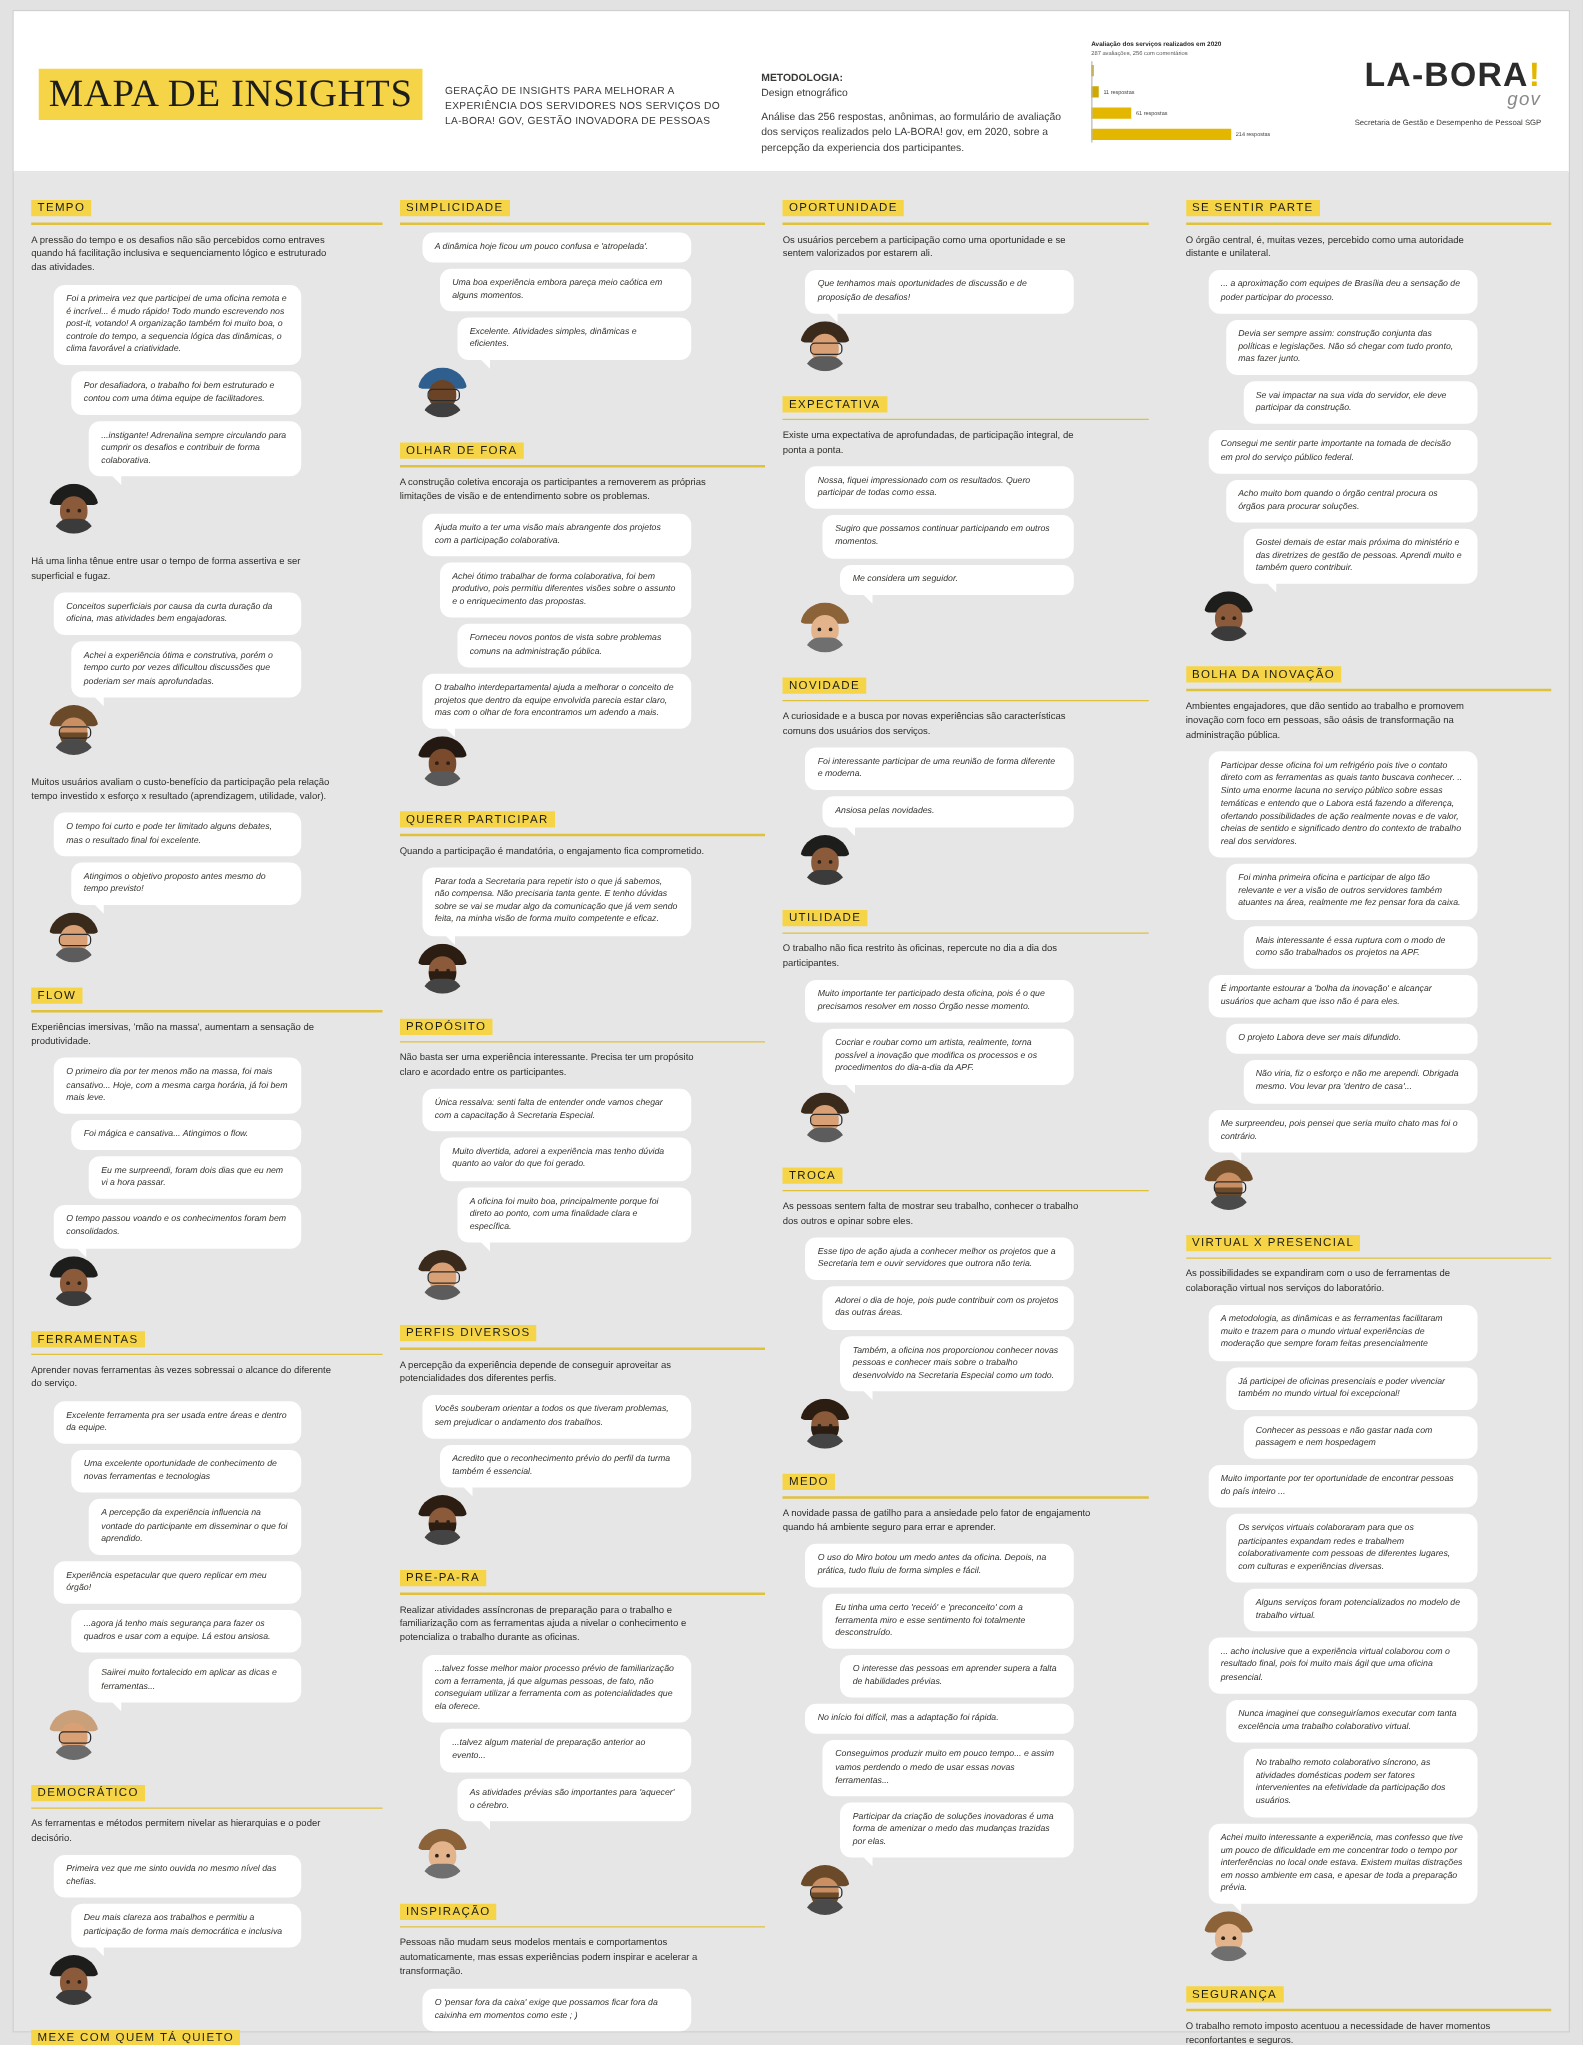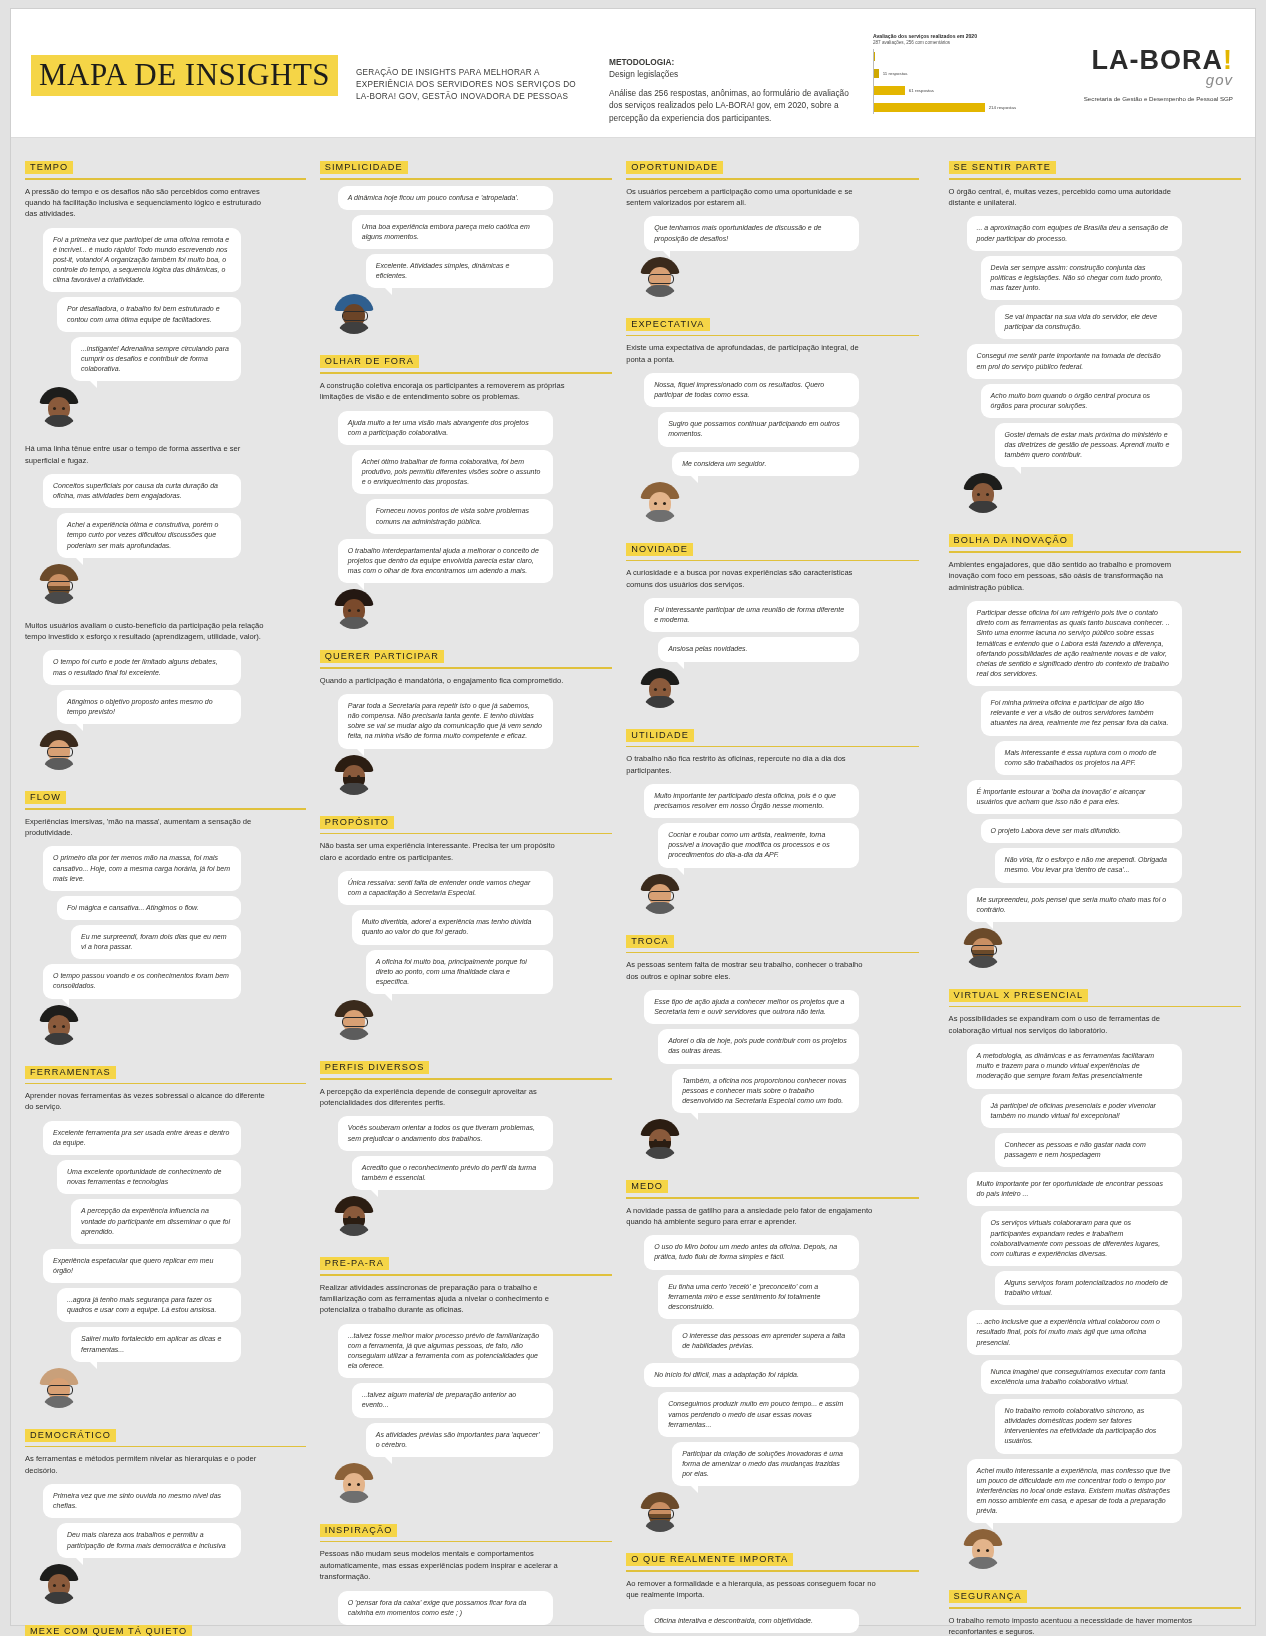--- a/index.html
+++ b/index.html
@@ -247,21 +247,21 @@
 <div class="poster">
   <div class="sheet">
 
     <div class="header">
       <div class="title-wrap">
         <span class="title">MAPA DE INSIGHTS</span>
       </div>
       <div class="subtitle">GERAÇÃO DE INSIGHTS PARA MELHORAR A EXPERIÊNCIA DOS SERVIDORES NOS SERVIÇOS DO LA-BORA! GOV, GESTÃO INOVADORA DE PESSOAS</div>
       <div class="method">
         <div class="m-t">METODOLOGIA:</div>
-        <div class="m-s">Design legislações</div>
+        <div class="m-s">Design etnográfico</div>
         <div>Análise das 256 respostas, anônimas, ao formulário de avaliação dos serviços realizados pelo LA-BORA! gov, em 2020, sobre a percepção da experiencia dos participantes.</div>
       </div>
 
       <div class="chartbox">
         <div class="chart-title">Avaliação dos serviços realizados em 2020</div>
         <div class="chart-sub">287 avaliações, 256 com comentários</div>
         <div class="chart-rows" id="chart-rows">
           <div class="caxis"></div>
         <div class="crow">
               <div class="cbar small" style="width: 2.08696px;"></div>
@@ -380,23 +380,20 @@
               <div class="bubble tail" style="margin-left: 46px; width: 187px;">Também, a oficina nos proporcionou conhecer novas pessoas e conhecer mais sobre o trabalho desenvolvido na Secretaria Especial como um todo.</div>
             </div><div class="avatar" style="margin-left: 14px;"><div class="hair" style="background:#2b1d12"></div><div class="face" style="background:#8a5a3b"></div><div class="beard" style="background:#2b1d12"></div><div class="eyeL"></div><div class="eyeR"></div><div class="body" style="background:#444"></div></div></div>
           <div class="block"><span class="cat">MEDO</span><div class="rule"></div><p class="insight">A novidade passa de gatilho para a ansiedade pelo fator de engajamento quando há ambiente seguro para errar e aprender.</p><div class="cluster">
               <div class="bubble" style="margin-left: 18px; width: 215px;">O uso do Miro botou um medo antes da oficina. Depois, na prática, tudo fluiu de forma simples e fácil.</div>
               <div class="bubble" style="margin-left: 32px; width: 201px;">Eu tinha uma certo 'receió' e 'preconceito' com a ferramenta miro e esse sentimento foi totalmente desconstruído.</div>
               <div class="bubble" style="margin-left: 46px; width: 187px;">O interesse das pessoas em aprender supera a falta de habilidades prévias.</div>
               <div class="bubble" style="margin-left: 18px; width: 215px;">No início foi difícil, mas a adaptação foi rápida.</div>
               <div class="bubble" style="margin-left: 32px; width: 201px;">Conseguimos produzir muito em pouco tempo... e assim vamos perdendo o medo de usar essas novas ferramentas...</div>
               <div class="bubble tail" style="margin-left: 46px; width: 187px;">Participar da criação de soluções inovadoras é uma forma de amenizar o medo das mudanças trazidas por elas.</div>
             </div><div class="avatar" style="margin-left: 14px;"><div class="hair" style="background:#6b4a2a"></div><div class="face" style="background:#c98f63"></div><div class="beard" style="background:#6b4a2a"></div><div class="glasses"></div><div class="body" style="background:#4a4a4a"></div></div></div>
-          <div class="block"><span class="cat">O QUE REALMENTE IMPORTA</span><div class="rule"></div><p class="insight">Ao remover a formalidade e a hierarquia, as pessoas conseguem focar no que realmente importa.</p><div class="cluster">
-              <div class="bubble" style="margin-left: 18px; width: 215px;">Oficina interativa e descontraída, com objetividade.</div>
-            </div></div>
         </div>
         <div class="col c4">
           <div class="block"><span class="cat">SE SENTIR PARTE</span><div class="rule"></div><p class="insight">O órgão central, é, muitas vezes, percebido como uma autoridade distante e unilateral.</p><div class="cluster">
               <div class="bubble" style="margin-left: 18px; width: 215px;">... a aproximação com equipes de Brasília deu a sensação de poder participar do processo.</div>
               <div class="bubble" style="margin-left: 32px; width: 201px;">Devia ser sempre assim: construção conjunta das políticas e legislações. Não só chegar com tudo pronto, mas fazer junto.</div>
               <div class="bubble" style="margin-left: 46px; width: 187px;">Se vai impactar na sua vida do servidor, ele deve participar da construção.</div>
               <div class="bubble" style="margin-left: 18px; width: 215px;">Consegui me sentir parte importante na tomada de decisão em prol do serviço público federal.</div>
               <div class="bubble" style="margin-left: 32px; width: 201px;">Acho muito bom quando o órgão central procura os órgãos para procurar soluções.</div>
               <div class="bubble tail" style="margin-left: 46px; width: 187px;">Gostei demais de estar mais próxima do ministério e das diretrizes de gestão de pessoas. Aprendi muito e também quero contribuir.</div>
             </div><div class="avatar" style="margin-left: 14px;"><div class="hair" style="background:#1d1d1b"></div><div class="face" style="background:#8a5a3b"></div><div class="eyeL"></div><div class="eyeR"></div><div class="body" style="background:#3b3b3b"></div></div></div>

